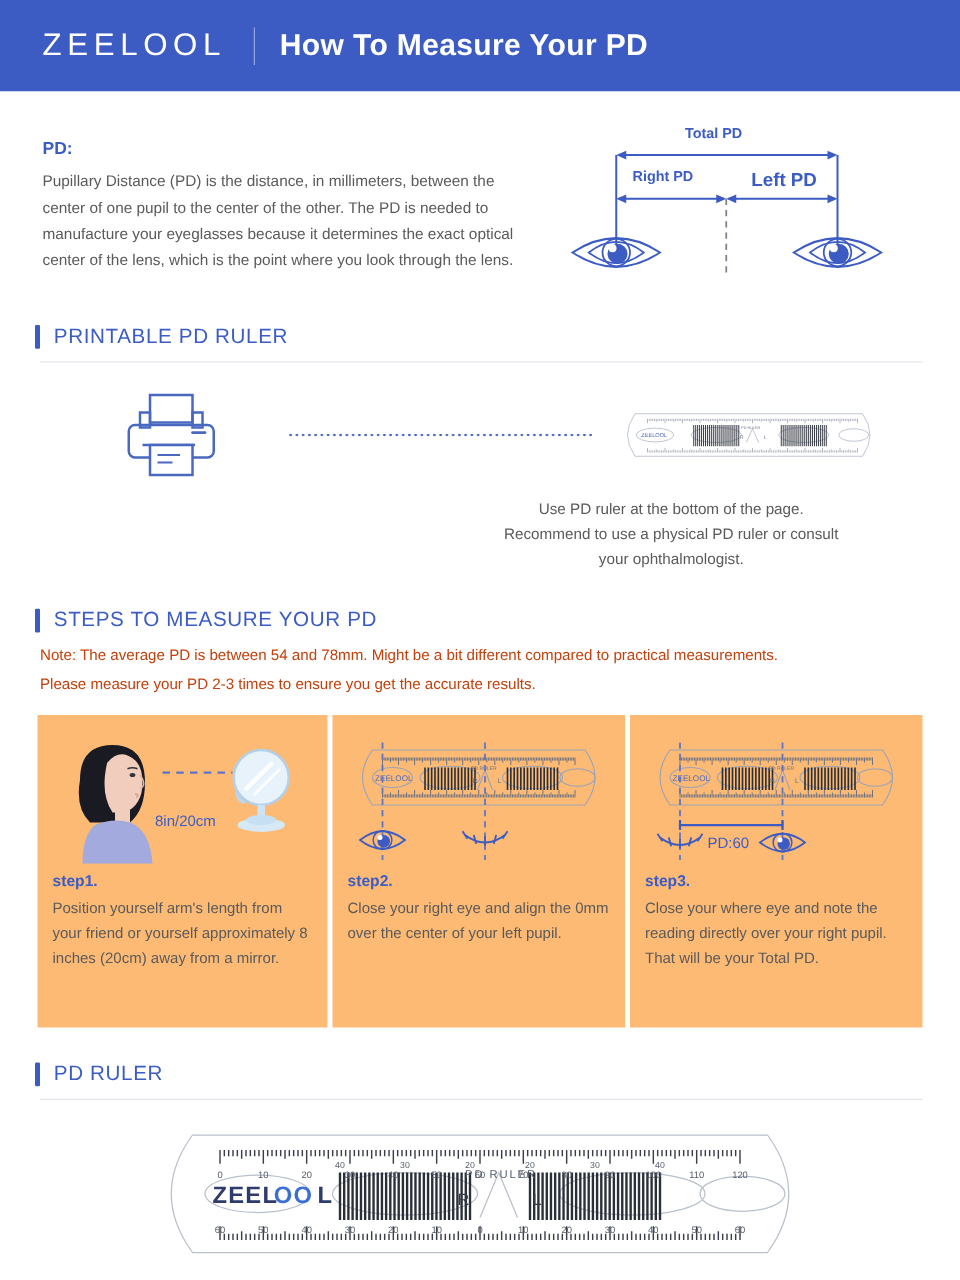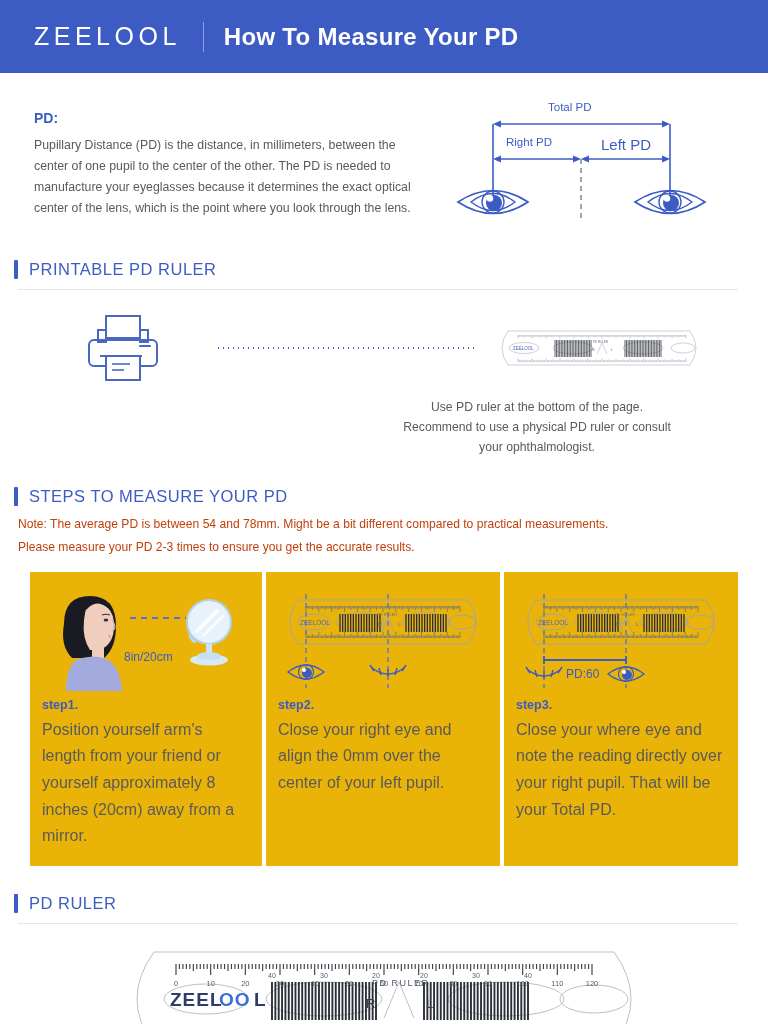--- a/index.html
+++ b/index.html
@@ -32,24 +32,24 @@
   }
 
   
   .intro {
     display:flex; padding:22px 30px 0 34px;align-items:center;
   }
   .intro-left { width:395px; }
   .intro-h { color:#3c5cc4; font-weight:bold; font-size:14px; margin-bottom:9px; }
   .intro-p { font-size:12.3px; line-height:1.72; color:#5a5a5a; }
   .intro-div { width:1px; background:#d8dde8; margin:6px 20px 8px 6px; }
-  .intro-right { flex:1; position:relative; padding-top:4px; }
+  .intro-right { flex:1; position:relative; padding-top:4px;font-weight:bold; }
 
   
-  .sec { padding:0 30px 0 14px; margin-top:26px; }
+  .sec { padding:0 30px 0 28px; margin-top:26px; }
   .sec-head { display:flex; align-items:center; }
   .sec-bar { width:4px; height:19px; background:#3c5cc4; margin-right:11px; border-radius:1px; }
   .sec-title { color:#3c5cc4; font-size:16.5px; letter-spacing:.5px; font-weight:400; }
   .sec-rule { height:1px; background:#e3e6ec; margin-top:10px; margin-left:4px; }
 
   
   .print-row { display:flex; align-items:center; margin-top:22px; padding:0 24px; }
   .printer-wrap { width:170px; display:flex; justify-content:center; }
   .dots { flex:1; height:2px; display:flex; align-items:center; overflow:hidden; padding:0 8px; }
   .dots-inner {
@@ -63,26 +63,26 @@
   .cap { flex:1; text-align:center; font-size:12.2px; line-height:1.62; color:#5a5a5a; }
   .cap-left { max-width:250px; margin-left:30px; }
   .cap-right { max-width:330px; margin-left:auto; margin-right:12px; }
 
   
   .note { color:#c2410c; font-size:12.1px; line-height:1.72; margin-top:8px; margin-left:4px; }
 
   
   .cards { display:flex; gap:4px; margin-top:14px; padding:0 30px; }
   .card {
-    flex:1; background:#eab308; padding:14px 12px 16px 12px;
+    flex:1; background:#fdba74; padding:14px 12px 16px 12px;
     min-height:250px; display:flex; flex-direction:column;
   }
   .card-art { height:112px; display:flex; align-items:flex-start; justify-content:center; }
   .step-lbl { color:#3c5cc4; font-weight:bold; font-size:12.5px; margin-bottom:5px; }
-  .step-txt { font-size:16px; line-height:1.66; color:#5a5a5a; }
+  .step-txt { font-size:12px; line-height:1.66; color:#5a5a5a; }
 
   
   .big-ruler-wrap { margin-top:16px; display:flex; justify-content:center; }
 
   svg { display:block; }
 </style>
 </head>
 <body>
 
 <div class="header">

